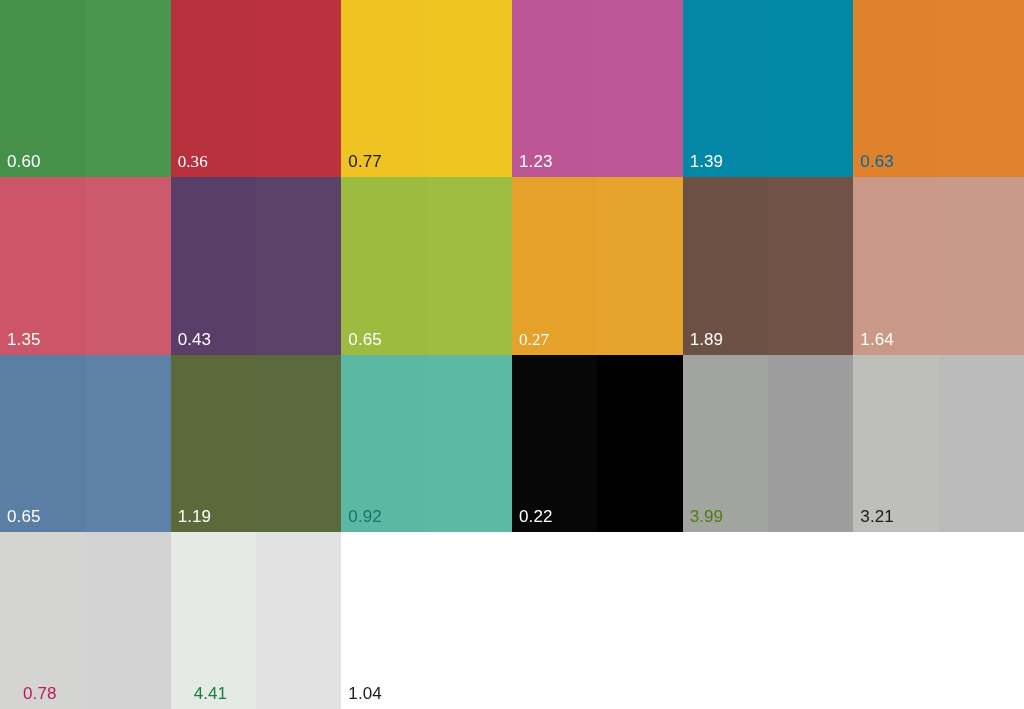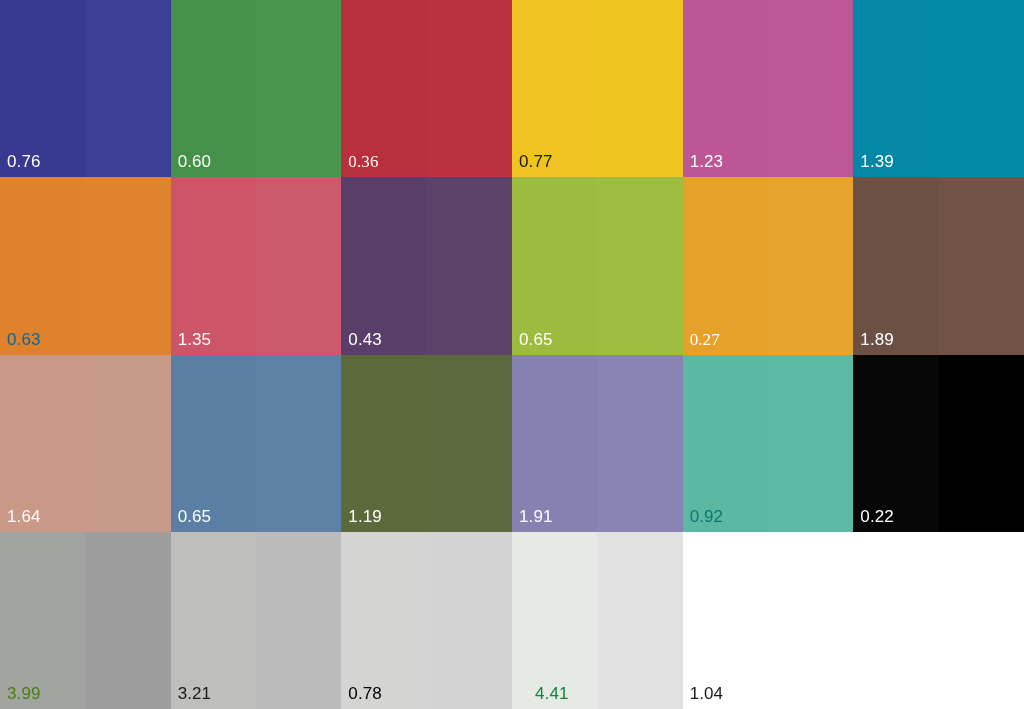--- a/index.html
+++ b/index.html
@@ -49,25 +49,20 @@
     letter-spacing: 0.1px;
     white-space: nowrap;
     z-index: 2;
     font-family: "Liberation Sans", sans-serif;
   }
 </style>
 </head>
 <body>
 
 <div id="swatch-grid">
-    <div class="swatch">
-      <div class="band band-left" style="background-color: rgb(54, 57, 143);"></div>
-      <div class="band band-right" style="background-color: rgb(61, 63, 150);"></div>
-      <span class="swatch-label" style="color: rgb(255, 255, 255);">0.76</span>
-    </div>
     <div class="swatch">
       <div class="band band-left" style="background-color: rgb(70, 145, 73);"></div>
       <div class="band band-right" style="background-color: rgb(74, 149, 80);"></div>
       <span class="swatch-label" style="color: rgb(255, 255, 255);">0.60</span>
     </div>
     <div class="swatch">
       <div class="band band-left" style="background-color: rgb(184, 48, 60);"></div>
       <div class="band band-right" style="background-color: rgb(187, 50, 62);"></div>
       <span class="swatch-label" style="color: rgb(255, 255, 255); font-family: Liberation Serif, serif;">0.36</span>
     </div>
@@ -125,25 +120,20 @@
       <div class="band band-left" style="background-color: rgb(91, 126, 164);"></div>
       <div class="band band-right" style="background-color: rgb(94, 129, 167);"></div>
       <span class="swatch-label" style="color: rgb(255, 255, 255);">0.65</span>
     </div>
     <div class="swatch">
       <div class="band band-left" style="background-color: rgb(92, 106, 59);"></div>
       <div class="band band-right" style="background-color: rgb(91, 106, 61);"></div>
       <span class="swatch-label" style="color: rgb(255, 255, 255);">1.19</span>
     </div>
     <div class="swatch">
-      <div class="band band-left" style="background-color: rgb(135, 129, 178);"></div>
-      <div class="band band-right" style="background-color: rgb(137, 132, 180);"></div>
-      <span class="swatch-label" style="color: rgb(255, 255, 255);">1.91</span>
-    </div>
-    <div class="swatch">
       <div class="band band-left" style="background-color: rgb(91, 184, 162);"></div>
       <div class="band band-right" style="background-color: rgb(92, 186, 164);"></div>
       <span class="swatch-label" style="color: #0f766e;">0.92</span>
     </div>
     <div class="swatch">
       <div class="band band-left" style="background-color: rgb(7, 7, 7);"></div>
       <div class="band band-right" style="background-color: rgb(0, 0, 0);"></div>
       <span class="swatch-label" style="color: rgb(255, 255, 255);">0.22</span>
     </div>
     <div class="swatch">
@@ -152,21 +142,21 @@
       <span class="swatch-label" style="color: #4d7c0f; text-align: right;">3.99</span>
     </div>
     <div class="swatch">
       <div class="band band-left" style="background-color: rgb(190, 191, 186);"></div>
       <div class="band band-right" style="background-color: rgb(187, 187, 187);"></div>
       <span class="swatch-label" style="color: rgb(26, 26, 26);">3.21</span>
     </div>
     <div class="swatch">
       <div class="band band-left" style="background-color: rgb(212, 213, 211);"></div>
       <div class="band band-right" style="background-color: rgb(211, 211, 211);"></div>
-      <span class="swatch-label" style="color: #000000;">0.78</span>
+      <span class="swatch-label" style="color: #be185d; margin-left: 16px;">0.78</span>
     </div>
     <div class="swatch">
       <div class="band band-left" style="background-color: rgb(229, 235, 228);"></div>
       <div class="band band-right" style="background-color: rgb(226, 226, 226);"></div>
       <span class="swatch-label" style="color: #15803d; margin-left: 16px;">4.41</span>
     </div>
     <div class="swatch">
       <div class="band band-left" style="background-color: rgb(255, 255, 255);"></div>
       <div class="band band-right" style="background-color: rgb(255, 255, 255);"></div>
       <span class="swatch-label" style="color: rgb(26, 26, 26);">1.04</span>

